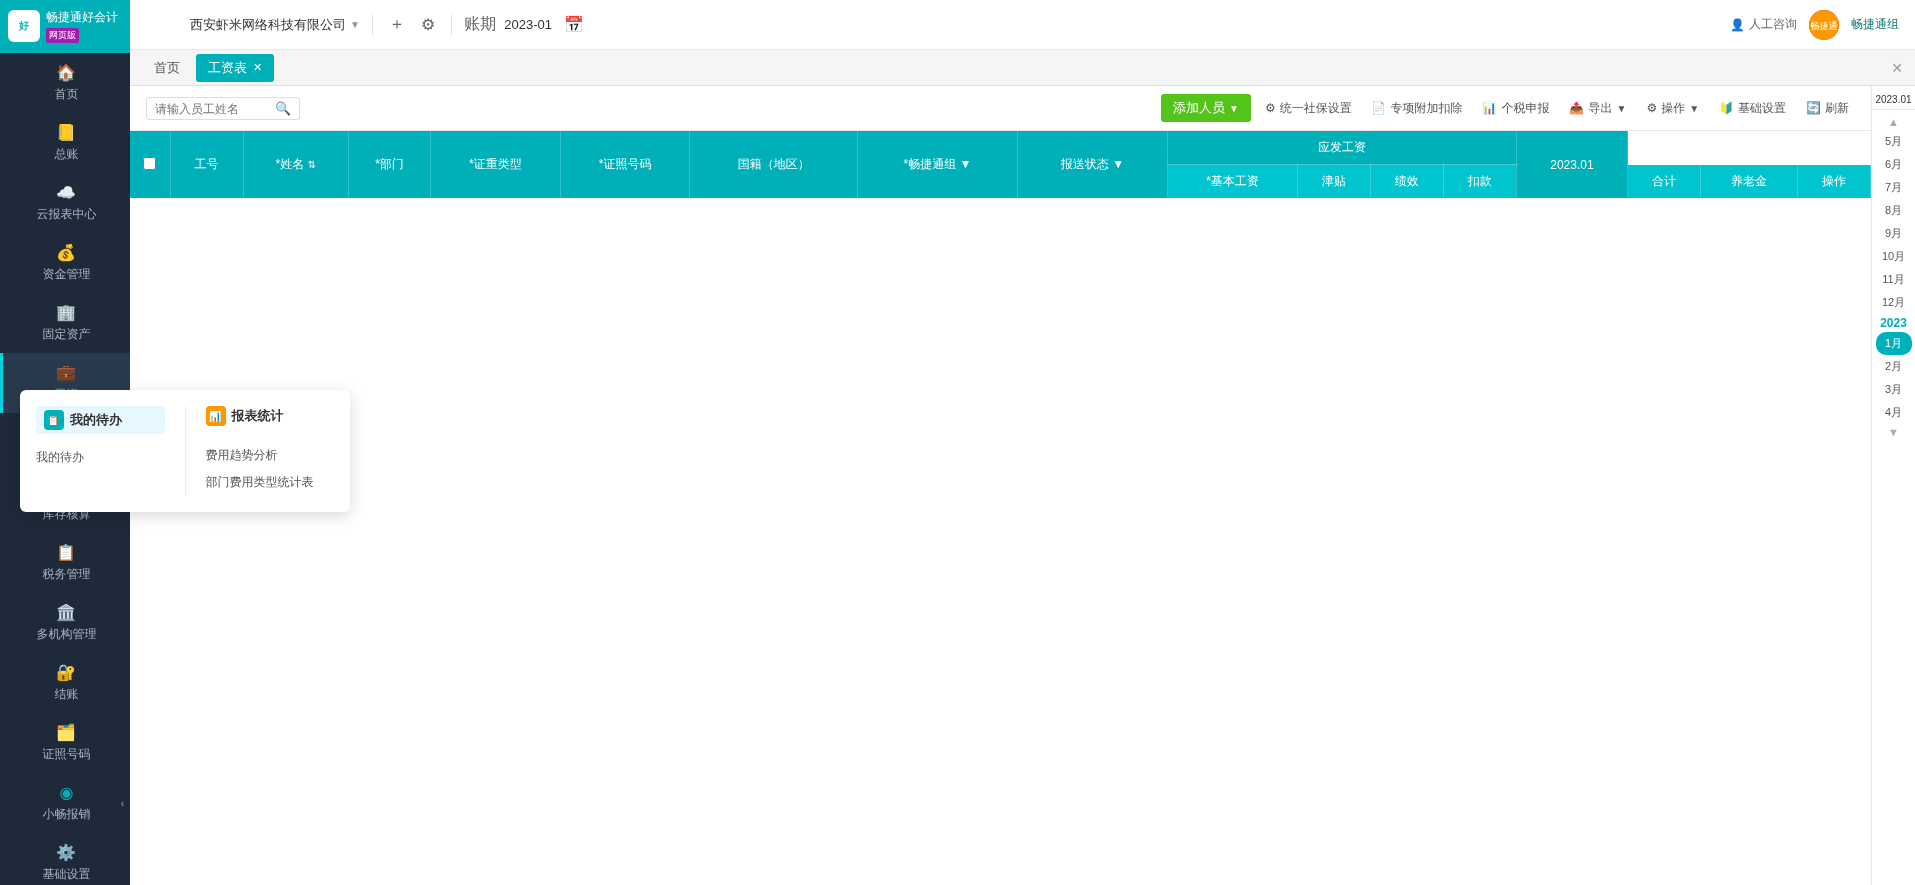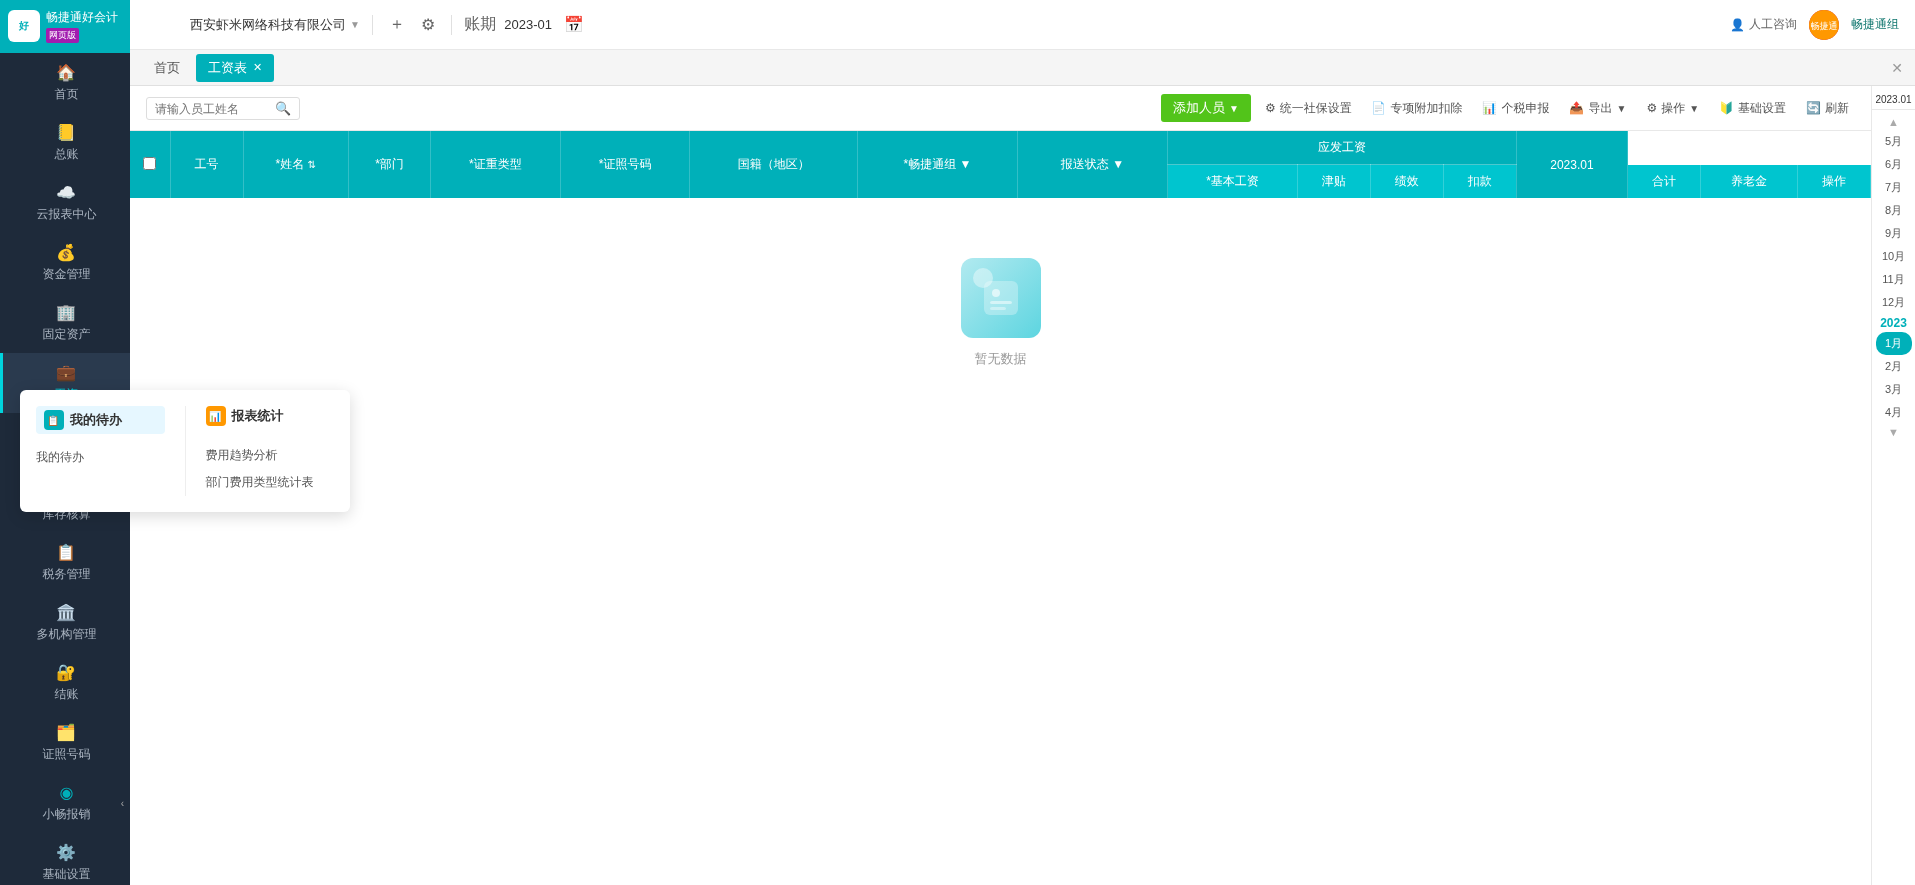--- a/index.html
+++ b/index.html
@@ -467,31 +467,20 @@
               <th class="sub-header">扣款</th>
               <th class="sub-header">合计</th>
               <th class="sub-header">养老金</th>
               <th class="sub-header">操作</th>
             </tr>
           </thead>
           <tbody>
           </tbody>
         </table>
 
-        <div class="empty-state">
-          <div class="empty-icon">
-            <svg width="50" height="50" viewBox="0 0 50 50">
-              <rect x="8" y="8" width="34" height="34" rx="6" fill="rgba(255,255,255,0.3)"></rect>
-              <circle cx="20" cy="20" r="4" fill="rgba(255,255,255,0.6)"></circle>
-              <rect x="14" y="28" width="22" height="3" rx="2" fill="rgba(255,255,255,0.5)"></rect>
-              <rect x="14" y="34" width="16" height="3" rx="2" fill="rgba(255,255,255,0.4)"></rect>
-            </svg>
-          </div>
-          <span class="empty-text">暂无数据</span>
-        </div>
       </div>
     </div>
 
     <div class="right-timeline">
       <div class="timeline-header">2023.01</div>
       <div class="timeline-nav">▲</div>
       <div class="timeline-item">5月</div>
       <div class="timeline-item">6月</div>
       <div class="timeline-item">7月</div>
       <div class="timeline-item">8月</div>

